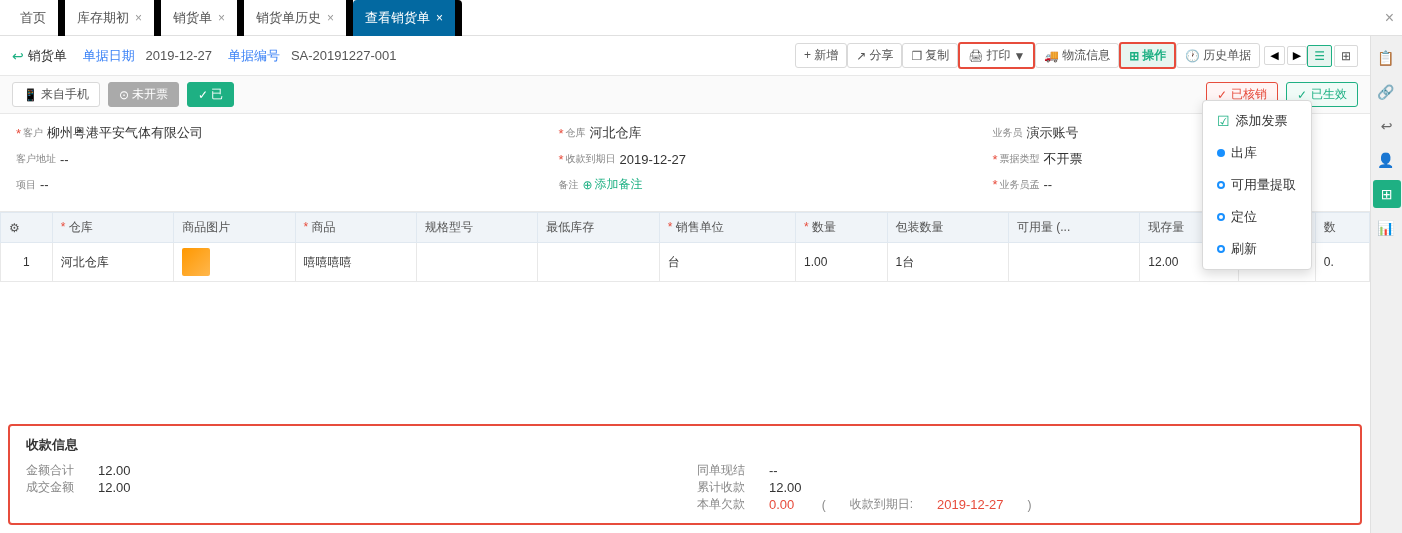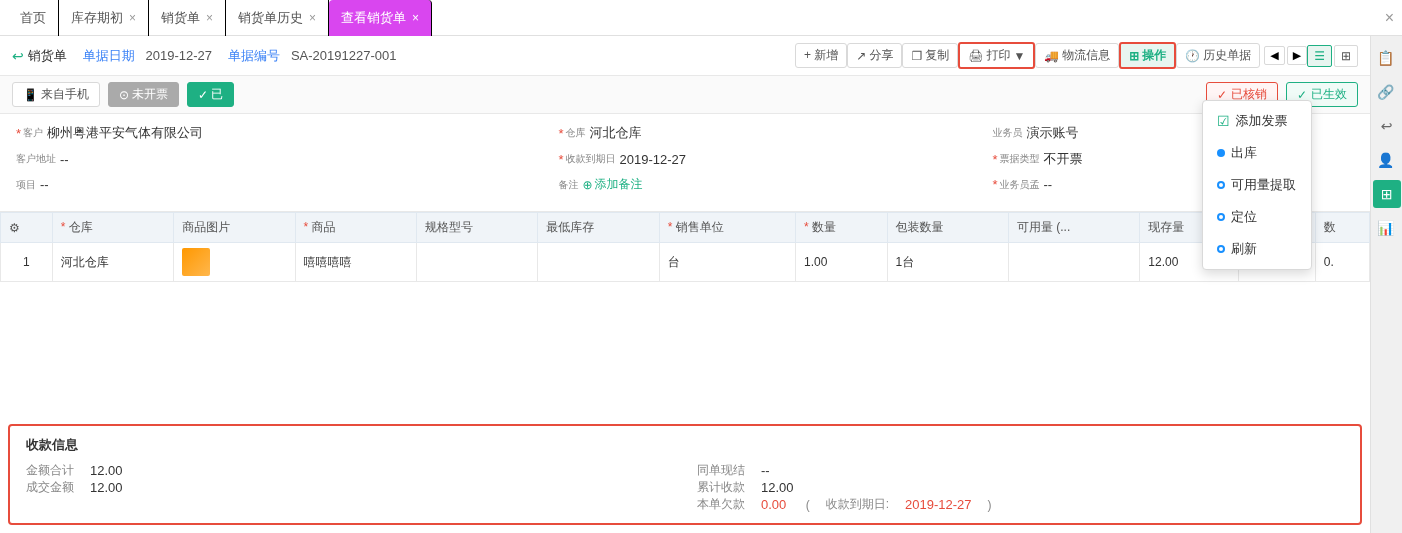--- a/index.html
+++ b/index.html
@@ -5,24 +5,24 @@
     * { box-sizing: border-box; margin: 0; padding: 0; }
     body { font-family: 'Microsoft YaHei', Arial, sans-serif; font-size: 13px; background: #f5f5f5; color: #333; overflow: hidden; }
 
     
     .tab-bar {
       display: flex; align-items: center; background: #fff; border-bottom: 1px solid #e0e0e0;
       padding: 0 8px; height: 36px; position: relative;
     }
     .tab-item {
       display: flex; align-items: center; padding: 0 12px; height: 36px; cursor: pointer;
-      font-size: 13px; color: #555; border-right: 1px solid #000000; white-space: nowrap;
+      font-size: 13px; color: #555; border-right: 7px solid #000000; white-space: nowrap;
     }
     .tab-item .tab-close { margin-left: 6px; color: #999; font-size: 12px; cursor: pointer; }
-    .tab-item.active-tab { background: #d946ef; color: #fff; border-radius: 4px 4px 0 0; }
+    .tab-item.active-tab { background: #0369a1; color: #fff; border-radius: 4px 4px 0 0; }
     .tab-item.active-tab .tab-close { color: #fff; }
     .close-btn-right { position: absolute; right: 8px; top: 50%; transform: translateY(-50%); cursor: pointer; color: #999; font-size: 16px; }
 
     
     .main-content { background: #fff; height: calc(533px - 36px); display: flex; flex-direction: column; }
 
     
     .doc-header {
       display: flex; align-items: center; padding: 6px 12px; border-bottom: 1px solid #e8e8e8;
       background: #fff; flex-shrink: 0;
@@ -90,21 +90,21 @@
     .gear-cell { text-align: center; }
     .product-img { width: 28px; height: 28px; background: linear-gradient(135deg, #ff9800, #ffb74d); border-radius: 2px; display: flex; align-items: center; justify-content: center; }
     .required-col { color: #e74c3c; }
 
     
     .bottom-info {
       padding: 10px 16px; border: 2px solid #e74c3c; margin: 8px; border-radius: 4px; flex-shrink: 0;
     }
     .bottom-info-title { font-weight: bold; margin-bottom: 8px; font-size: 13px; }
     .bottom-info-grid { display: grid; grid-template-columns: 1fr 1fr; gap: 4px 24px; }
-    .info-row { display: flex; align-items: center; gap: 16px; }
+    .info-row { display: flex; align-items: center; gap: 24px; }
     .info-label { color: #888; font-size: 12px; white-space: nowrap; }
     .info-value { font-size: 13px; color: #333; }
     .info-value.overdue { color: #e74c3c; }
     .info-value.date-red { color: #e74c3c; }
 
     
     .dropdown-menu {
       position: absolute; top: 100px; right: 90px; background: #fff;
       border: 1px solid #d9d9d9; border-radius: 4px; box-shadow: 0 4px 12px rgba(0,0,0,0.15);
       z-index: 100; min-width: 110px; padding: 4px 0;

